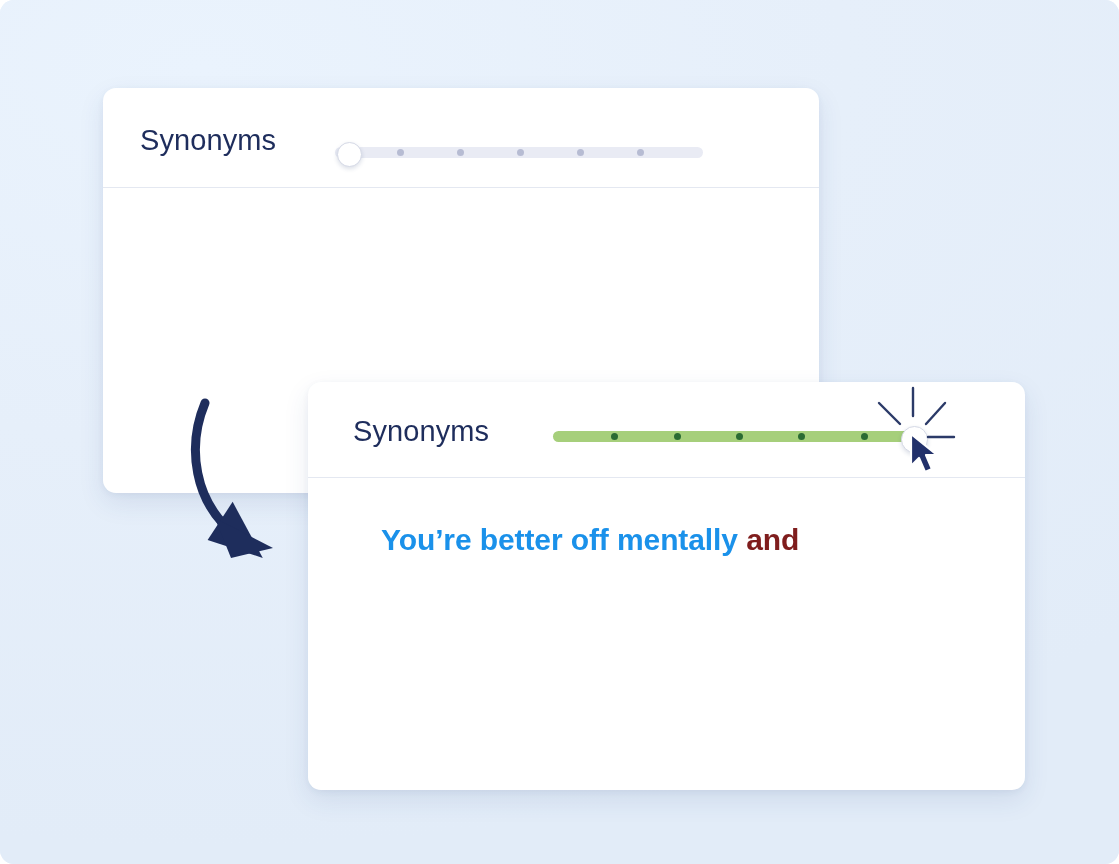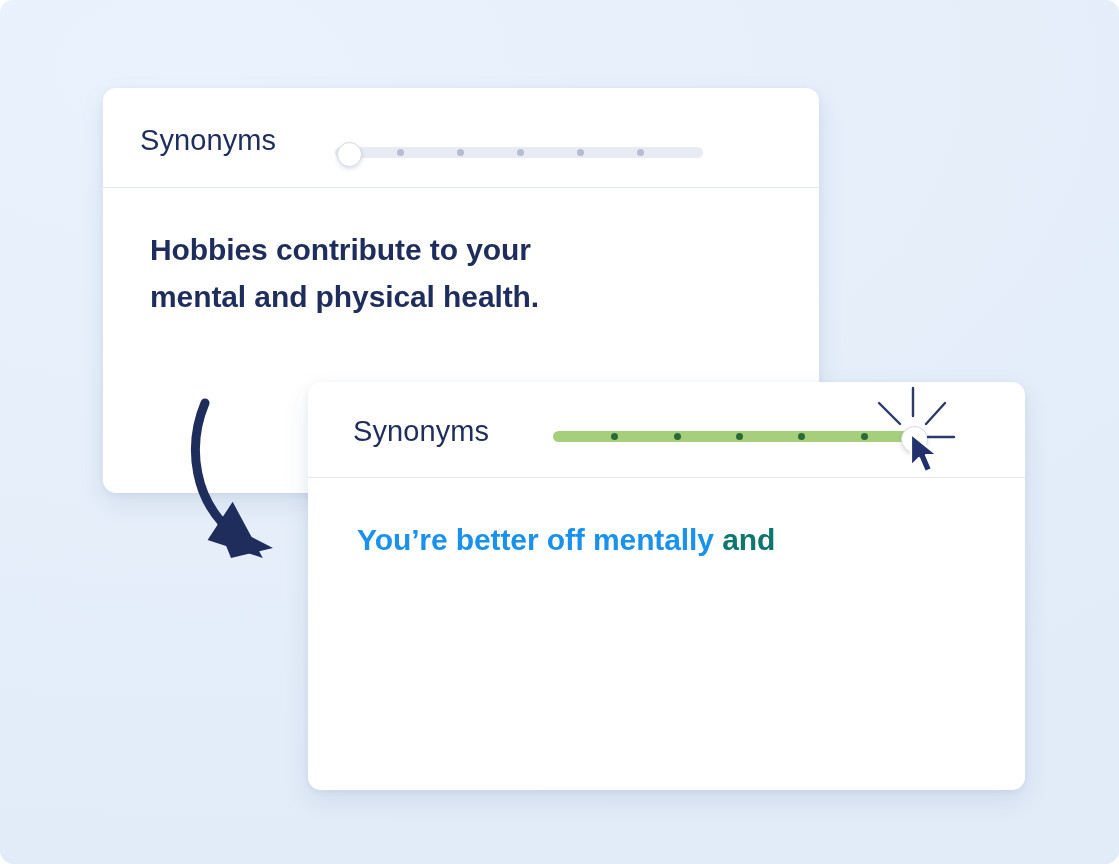--- a/index.html
+++ b/index.html
@@ -135,22 +135,22 @@
     left: 45px;
     top: 33px;
   }
   #card-two-divider { top: 95px; }
   #card-two-body {
     position: absolute;
     left: 49px;
     top: 134px;
     width: 620px;
   }
-  .txt-blue { color: #1a91ea; }
-  .txt-navy { color: #0f766e; }
+  .txt-blue { color: #1a91ea; margin-left: 24px; }
+  .txt-navy { color: #7f1d1d; }
 
   
   #slider-two {
     left: 245px;
     top: 43px;
     width: 370px;
     height: 23px;
   }
   #slider-two .slider-track { width: 370px; top: 6px; }
 
@@ -197,24 +197,20 @@
       <div class="slider-dot grey" style="left:62px;top:8px;"></div>
       <div class="slider-dot grey" style="left:122px;top:8px;"></div>
       <div class="slider-dot grey" style="left:182px;top:8px;"></div>
       <div class="slider-dot grey" style="left:242px;top:8px;"></div>
       <div class="slider-dot grey" style="left:302px;top:8px;"></div>
       <div class="slider-handle" style="left:2px;top:1px;"></div>
     </div>
 
     <div class="card-divider" id="card-one-divider"></div>
 
-    <div id="card-one-body">
-      <div class="body-text">Hobbies contribute to your</div>
-      <div class="body-text">mental and physical health.</div>
-    </div>
   </div>
 
   <div id="flow-arrow">
     <svg width="110" height="172" viewBox="0 0 110 172">
       <path d="M20 5 C 2 48, 8 105, 52 138" stroke="#1e2d5c" stroke-width="9" fill="none" stroke-linecap="round"></path>
       <path d="M40 108 L 86 152 L 28 152 Z" fill="#1e2d5c" transform="rotate(18 57 130)"></path>
       <path d="M30 120 L 88 150 L 46 160 Z" fill="#1e2d5c"></path>
     </svg>
   </div>
 

